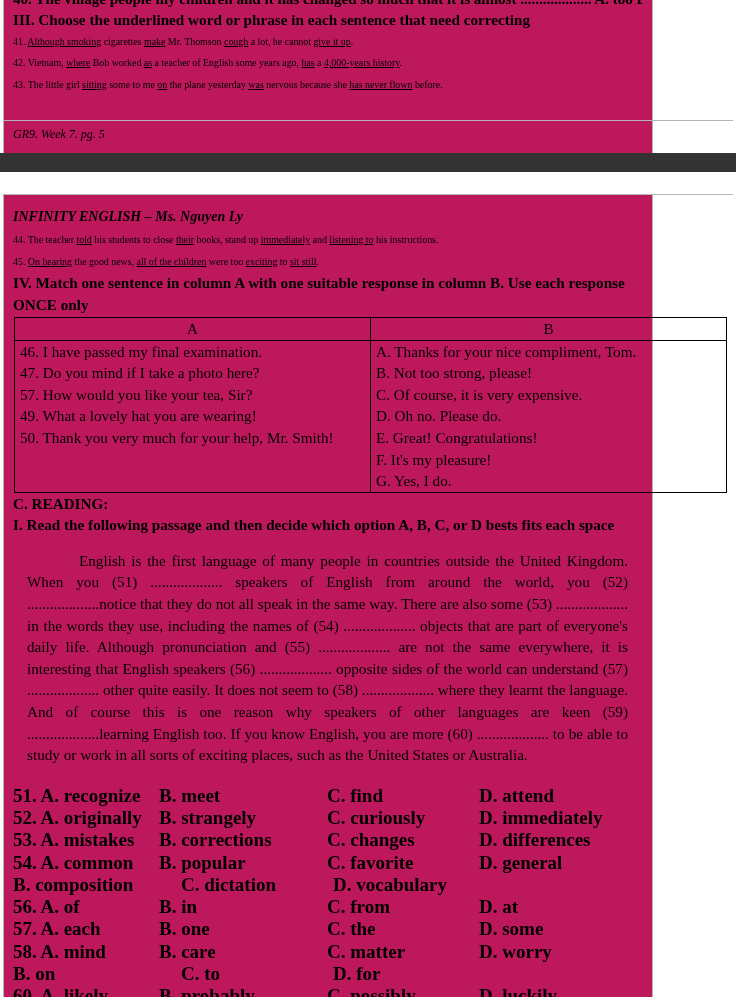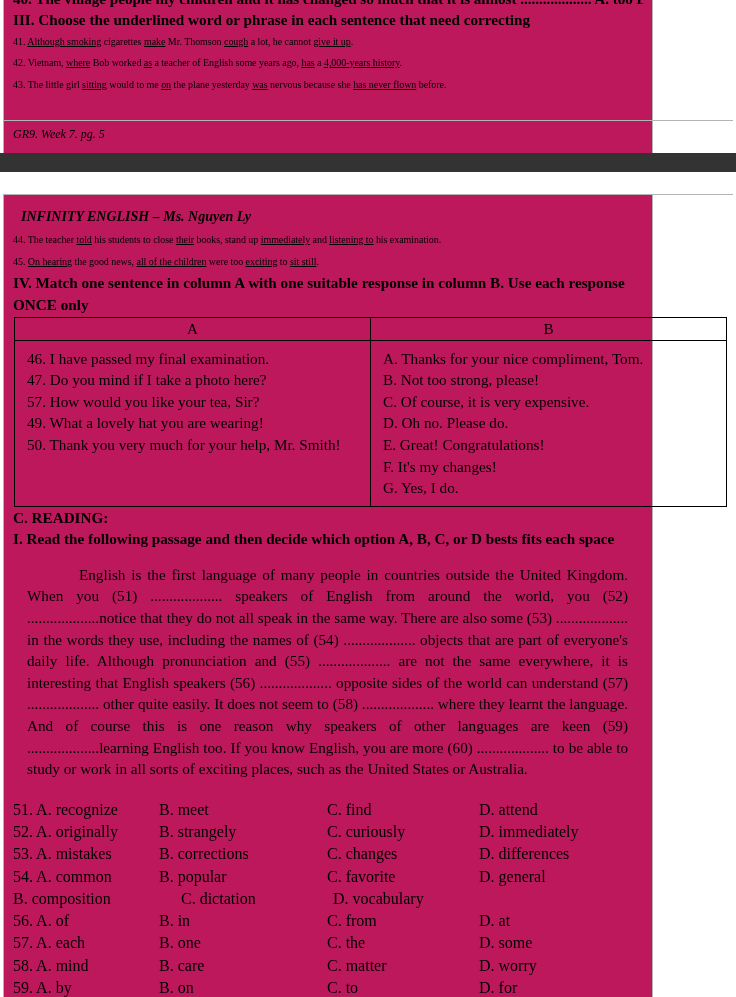--- a/index.html
+++ b/index.html
@@ -51,21 +51,20 @@
   .heading {
     font-weight: bold;
     font-size: 15.2px;
     line-height: 21.5px;
   }
   .italic-bold {
     font-style: italic;
     font-weight: bold;
     font-size: 14px;
     line-height: 20px;
-    margin-left: 8px;
   }
   .footer-note {
     font-style: italic;
     font-size: 12px;
     line-height: 18px;
     padding: 4px 9px 2px 9px;
   }
   u, .u {
     text-decoration: underline;
     text-underline-offset: 1px;
@@ -122,40 +121,41 @@
     font-weight: normal;
     vertical-align: top;
   }
   table.match-table th {
     text-align: center;
     font-weight: normal;
     height: 21px;
   }
   table.match-table td.col-a { width: 363px; }
   table.match-table td.col-b { width: 350px; }
-  .cell-list { list-style: none; margin: 7px; padding: 0; }
+  .cell-list { list-style: none; margin: 0; padding: 0; }
   .cell-list li { white-space: nowrap; }
 
   
   .passage {
     text-align: justify;
     text-justify: inter-word;
     font-size: 15.2px;
     line-height: 21.6px;
     margin: 14px;
     padding: 0 1px 0 0;
   }
   .passage .indent { display: inline-block; width: 52px; }
 
   
   .opt-row {
     display: flex;
-    font-size: 16px;
+    font-size: 19px;
     line-height: 22.3px;
     white-space: nowrap;
+    font-weight: bold;
   }
   .opt-row .q  { width: 146px; flex: 0 0 146px; }
   .opt-row .b  { width: 152px; flex: 0 0 152px; }
   .opt-row .c  { width: 152px; flex: 0 0 152px; margin-left: 16px; }
   .opt-row .d  { flex: 0 0 auto; }
 </style>
 </head>
 <body>
 
 <div class="doc-viewport">
@@ -174,21 +174,21 @@
         <span> <span class="u">Although smoking</span><span> cigarettes </span><span class="u">make</span><span> Mr. Thomson </span><span class="u">cough</span><span> a lot, he cannot </span><span class="u">give it up</span><span>.</span></span>
       </div>
 
       <div class="line">
         <span>42.</span>
         <span> <span>Vietnam, </span><span class="u">where</span><span> Bob worked </span><span class="u">as</span><span> a teacher of English some years ago, </span><span class="u">has</span><span> a </span><span class="u">4,000-years history</span><span>.</span></span>
       </div>
 
       <div class="line">
         <span>43.</span>
-        <span> <span>The little girl </span><span class="u">sitting</span><span> would to me </span><span class="u">on</span><span> the plane yesterday </span><span class="u">was</span><span> nervous because she </span><span class="u">has never flown</span><span> before.</span></span>
+        <span> <span>The little girl </span><span class="u">sitting</span><span> some to me </span><span class="u">on</span><span> the plane yesterday </span><span class="u">was</span><span> nervous because she </span><span class="u">has never flown</span><span> before.</span></span>
       </div>
 
       <div style="height:25px"></div>
     </div>
   </div>
 
   <div class="rule"></div>
 
   <div class="page" style="border-top:none;border-bottom:none;">
     <div class="footer-note">GR9. Week 7. pg. 5</div>
@@ -204,21 +204,21 @@
     <div class="content">
 
       <div style="height:12px"></div>
 
       <div class="italic-bold">INFINITY ENGLISH – Ms. Nguyen Ly</div>
 
       <div style="height:2px"></div>
 
       <div class="line">
         <span>44.</span>
-        <span> <span>The teacher </span><span class="u">told</span><span> his students to close </span><span class="u">their</span><span> books, stand up </span><span class="u">immediately</span><span> and </span><span class="u">listening to</span><span> his examination.</span></span>
+        <span> <span>The teacher </span><span class="u">told</span><span> his students to close </span><span class="u">their</span><span> books, stand up </span><span class="u">immediately</span><span> and </span><span class="u">listening to</span><span> his instructions.</span></span>
       </div>
 
       <div class="line">
         <span>45.</span>
         <span> <span class="u">On hearing</span><span> the good news, </span><span class="u">all of the children</span><span> were too </span><span class="u">exciting</span><span> to </span><span class="u">sit still</span><span>.</span></span>
       </div>
 
       <div class="heading">IV. Match one sentence in column A with one suitable response in column B. Use each response ONCE only</div>
 
       <table class="match-table">
@@ -239,21 +239,21 @@
                   <li>50. Thank you very much for your help, Mr. Smith!</li>
                 </ul>
             </td>
             <td class="col-b">
               <ul class="cell-list">
                   <li>A. Thanks for your nice compliment, Tom.</li>
                   <li>B. Not too strong, please!</li>
                   <li>C. Of course, it is very expensive.</li>
                   <li>D. Oh no. Please do.</li>
                   <li>E. Great! Congratulations!</li>
-                  <li>F. It's my changes!</li>
+                  <li>F. It's my pleasure!</li>
                   <li>G. Yes, I do.</li>
                 </ul>
             </td>
           </tr>
         </tbody>
       </table>
 
       <div class="heading">C. READING:</div>
 
       <div class="heading">I. Read the following passage and then decide which option A, B, C, or D bests fits each space</div>
@@ -304,21 +304,20 @@
             <span class="c">C. the</span>
             <span class="d">D. some</span>
           </div>
           <div class="opt-row">
             <span class="q">58. A. mind</span>
             <span class="b">B. care</span>
             <span class="c">C. matter</span>
             <span class="d">D. worry</span>
           </div>
           <div class="opt-row">
-            <span class="q">59. A. by</span>
             <span class="b">B. on</span>
             <span class="c">C. to</span>
             <span class="d">D. for</span>
           </div>
           <div class="opt-row">
             <span class="q">60. A. likely</span>
             <span class="b">B. probably</span>
             <span class="c">C. possibly</span>
             <span class="d">D. luckily</span>
           </div>

